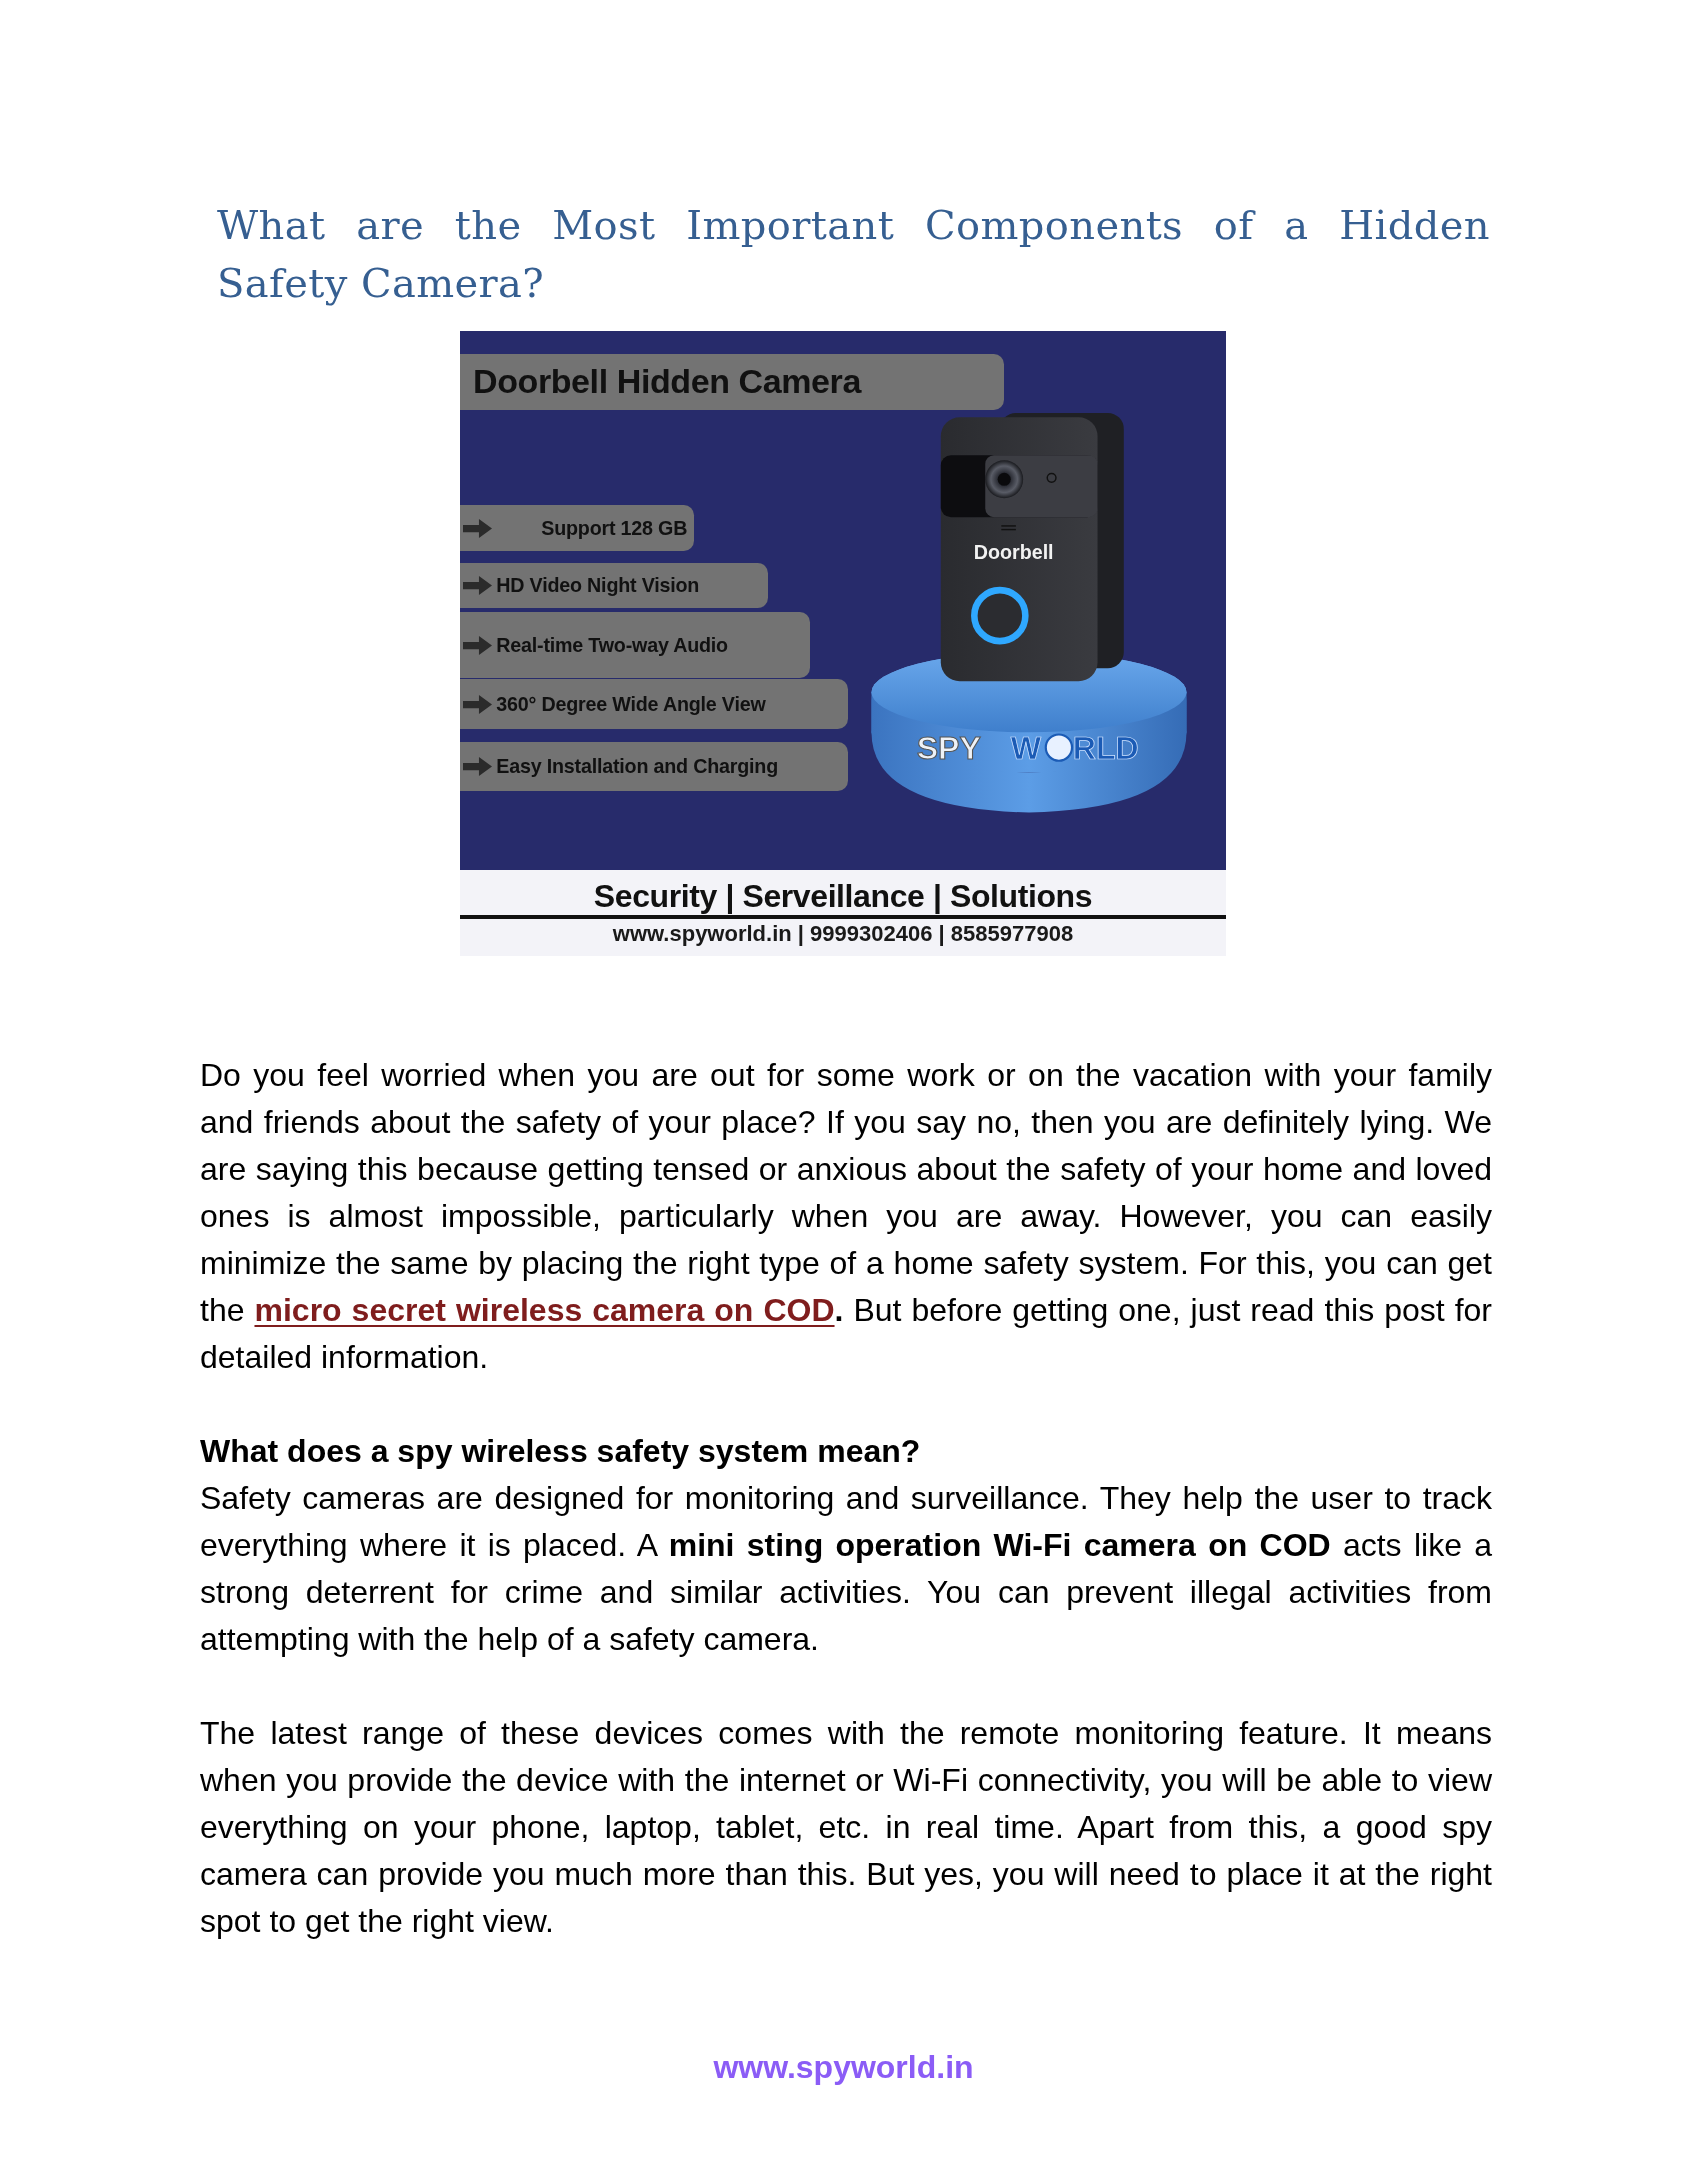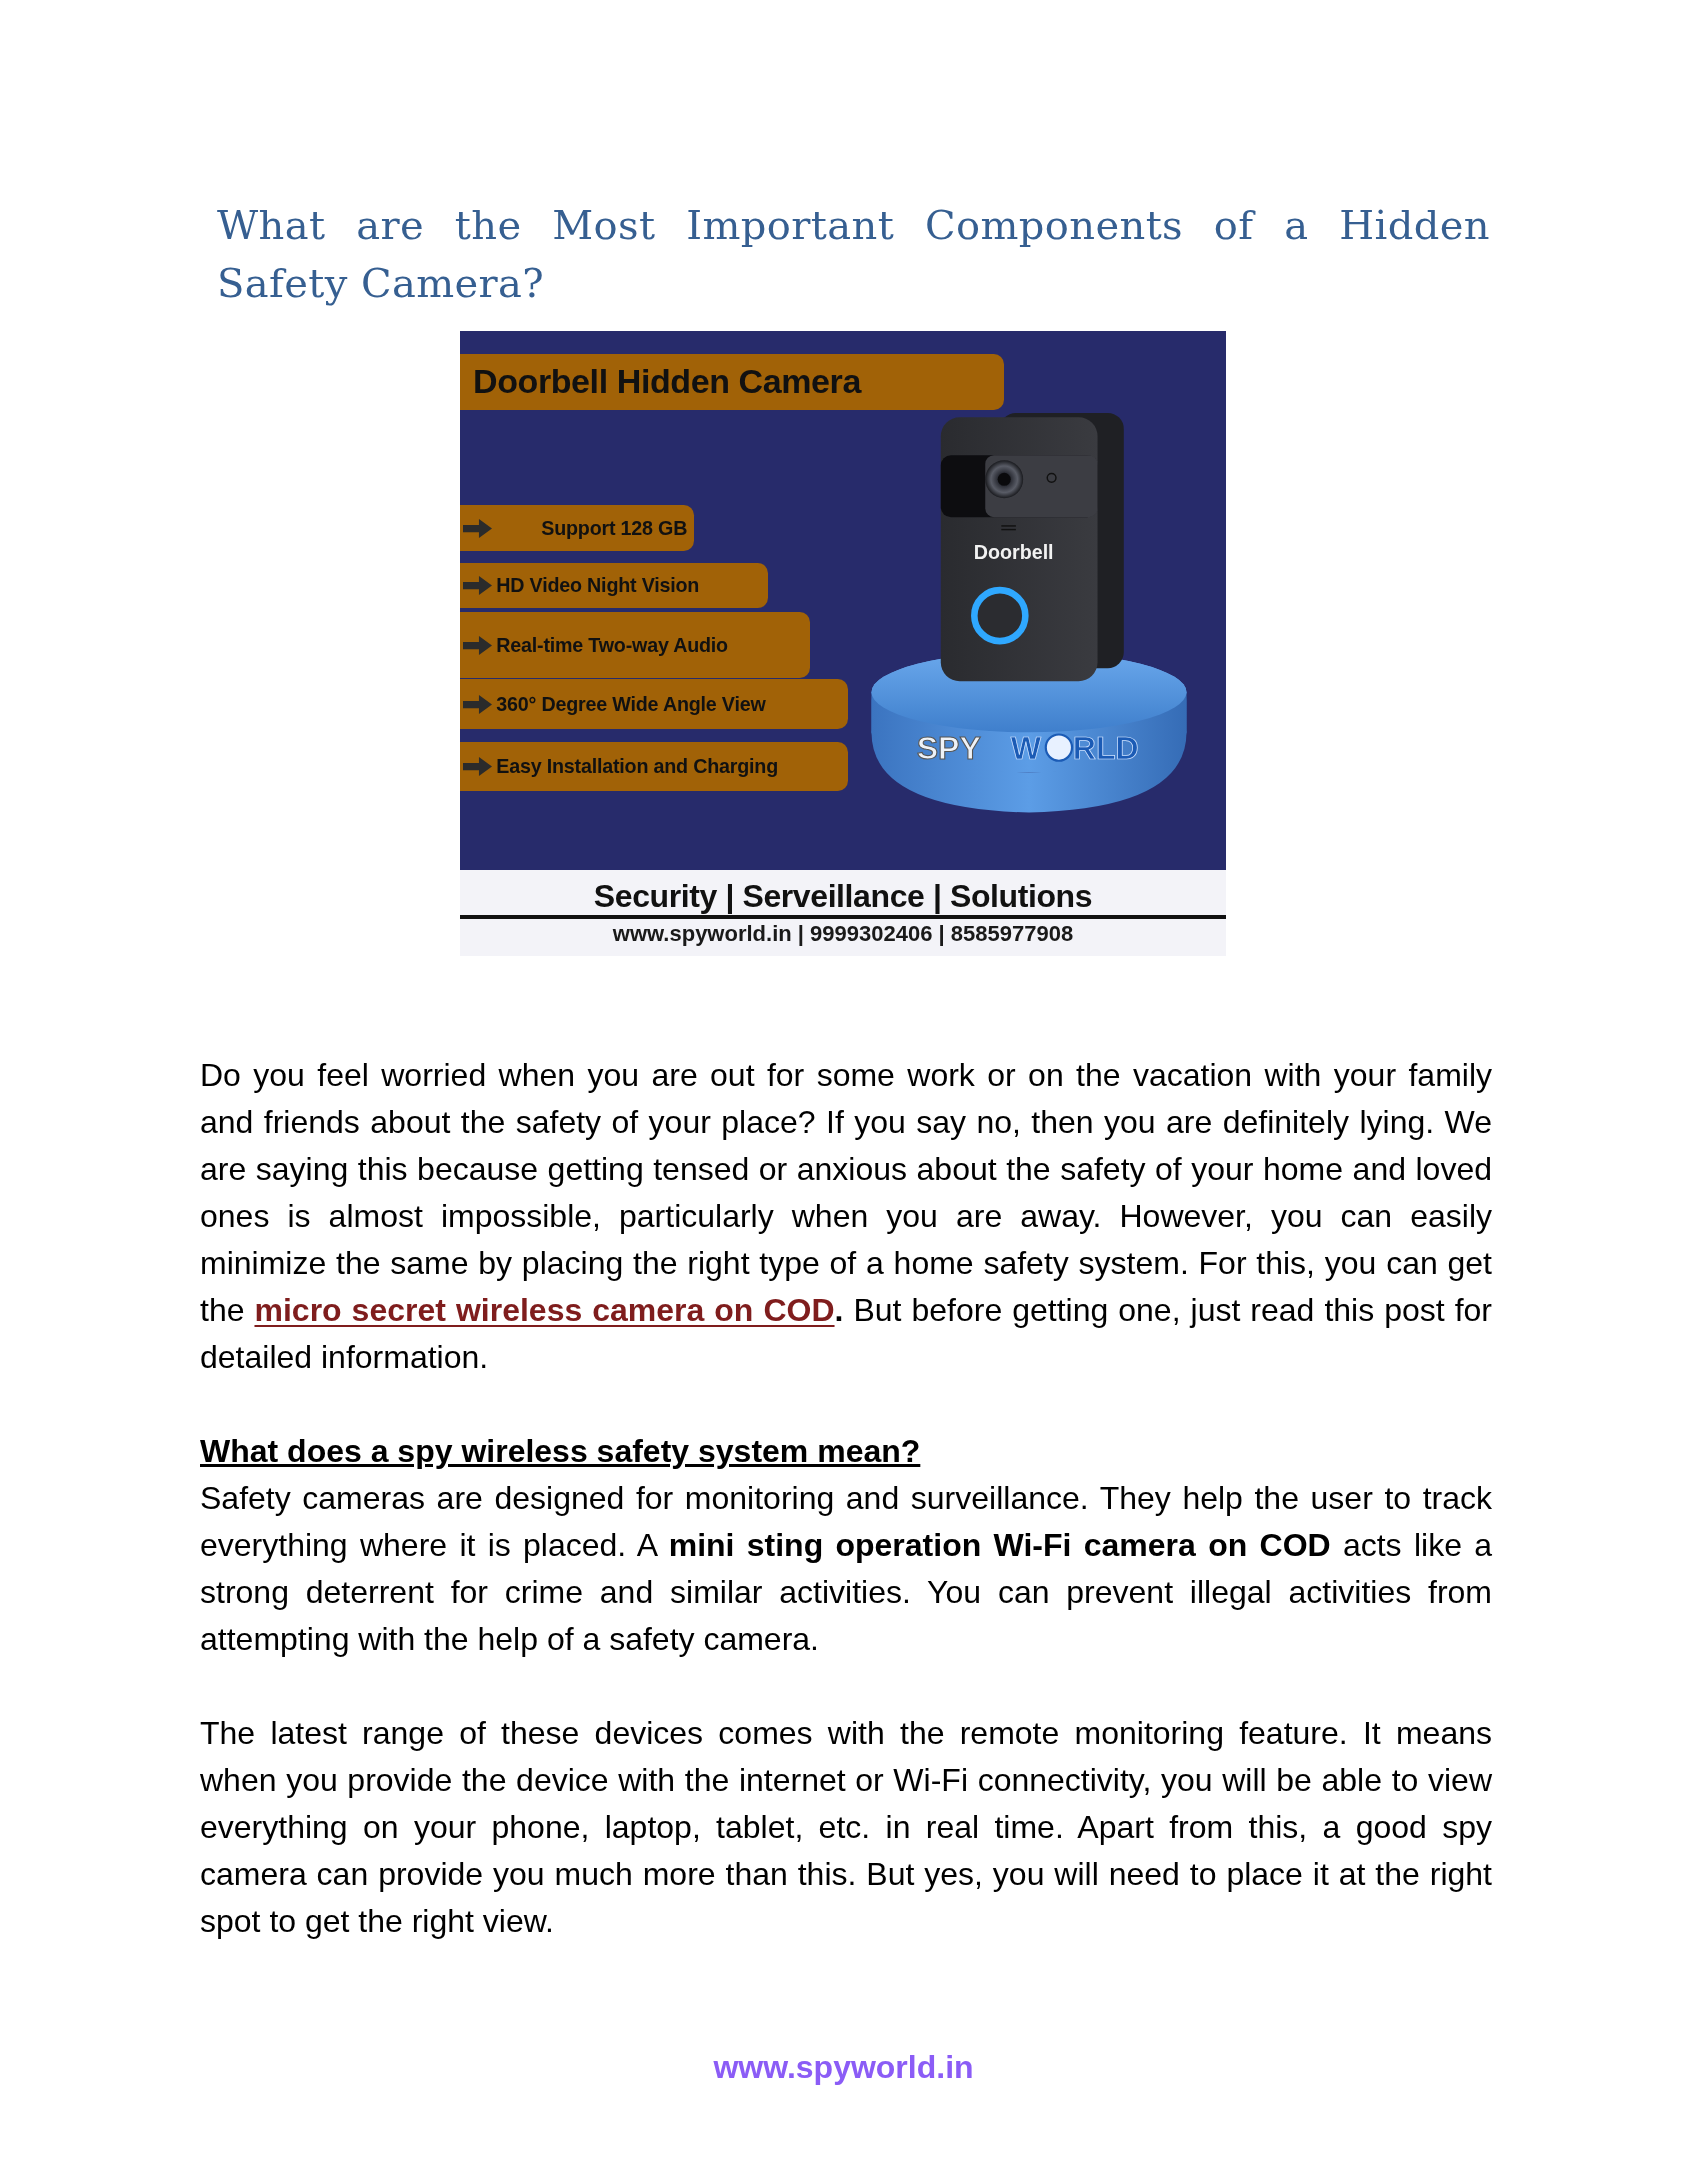--- a/index.html
+++ b/index.html
@@ -16,21 +16,21 @@
   
   .banner {
     position: absolute; left: 460px; top: 331px; width: 766px; height: 625px;
     background: #f3f3f8; overflow: hidden;
   }
   .banner .blue {
     position: absolute; left: 0; top: 0; width: 766px; height: 539px;
     background: #272b6b;
   }
   .banner .pill {
-    position: absolute; left: 0; background: #a16207;
+    position: absolute; left: 0; background: #737373;
     border-radius: 0 10.2px 10.2px 0;
     font-family: "Liberation Sans", "DejaVu Sans", sans-serif;
     font-weight: bold; color: #111111;
     display: flex; align-items: center;
     white-space: nowrap;
   }
   .banner .header-pill {
     top: 22.6px; height: 56px; width: 544px;
     font-size: 34px; padding-left: 13px; box-sizing: border-box;
     letter-spacing: -0.4px;
@@ -58,21 +58,21 @@
   .banner svg.device { position: absolute; left: 394px; top: 73px; }
 
   
   .body-text {
     position: absolute; left: 200px; width: 1292px;
     font-family: "Liberation Sans", "DejaVu Sans", sans-serif;
     font-size: 32px; line-height: 47px; color: #000000;
     text-align: justify; margin: 0;
   }
   .p1 { top: 1052px; }
-  .h2 { top: 1428px; font-weight: bold; text-align: left; text-decoration: underline; }
+  .h2 { top: 1428px; font-weight: bold; text-align: left; }
   .p2 { top: 1475px; }
   .p3 { top: 1710px; }
   .link {
     color: #7f1d1d; font-weight: bold; text-decoration: underline;
     text-decoration-thickness: 2.2px; text-underline-offset: 3.6px; cursor: pointer;
   }
   .strong { font-weight: bold; }
 
   .footer {
     position: absolute; left: 0; width: 1687px; top: 2049px; text-align: center;

